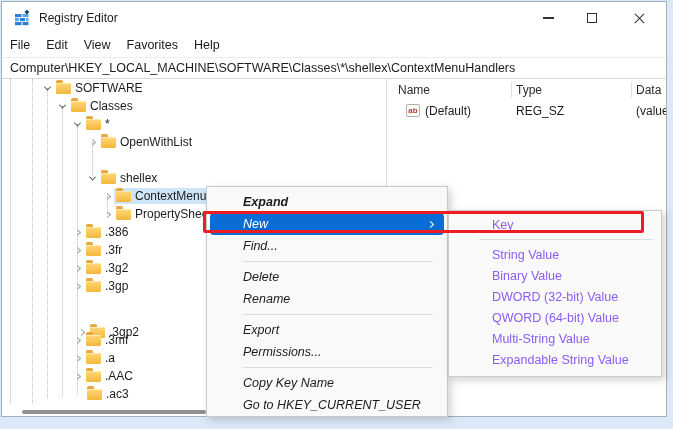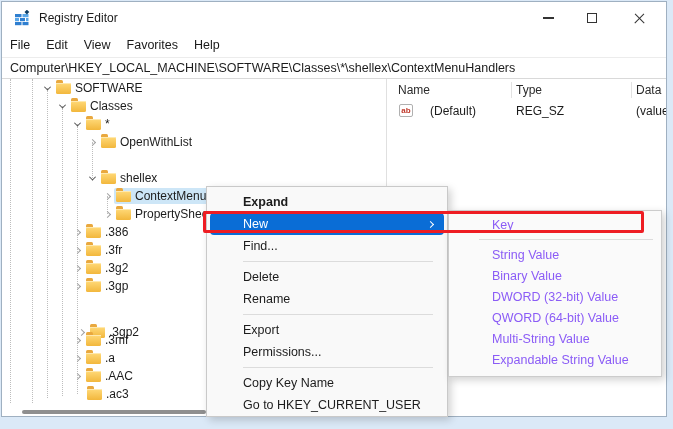--- a/index.html
+++ b/index.html
@@ -53,21 +53,21 @@
   .hsep { position:absolute; top:3px; height:16px; width:1px; background:#e2e2e2; }
   .lrow { position:absolute; top:22px; height:19px; display:flex; align-items:center; font-size:12px; color:#1c1c1c; white-space:nowrap; }
   .abicon { width:14px; height:13px; border:1px solid #b0b0b0; border-radius:2px; background:#fff;
             color:#c0392b; font-weight:bold; font-size:8px; line-height:11px; text-align:center; flex:none; }
 
   
   #ctxmenu { position:absolute; left:206px; top:186px; width:242px; height:231px; z-index:10;
              background:#f9f9f9; border:1px solid #c9c9c9; box-shadow:3px 3px 8px rgba(0,0,0,.18);
              padding-top:4px; display:flex; flex-direction:column; }
   .mi { height:22px; flex:none; display:flex; align-items:center; padding-left:36px;
-        font-size:12.5px; color:#1c1c1c; }
+        font-size:12.5px; color:#1c1c1c;font-style:italic; }
   .mi.bold { font-weight:bold; }
   .mi.hl { background:#0a6dd6; color:#fff; border-radius:4px; margin:0 3px; padding-left:33px;
            justify-content:space-between; padding-right:11px; }
   .subarrow { width:5px; height:5px; border-right:1.5px solid #fff; border-top:1.5px solid #fff;
               transform:rotate(45deg); }
   .msep-wrap { height:9px; flex:none; display:flex; align-items:center; }
   .msep-wrap .line { height:1px; background:#dcdcdc; margin-left:36px; margin-right:14px; flex:1; }
 
   #submenu { position:absolute; left:448px; top:210px; width:214px; height:167px; z-index:11;
              background:#fafafa; border:1px solid #cccccc; box-shadow:3px 3px 8px rgba(0,0,0,.18);
@@ -276,21 +276,21 @@
 
       <div id="hscroll-thumb"></div>
     </div>
 
     <div id="list-pane">
       <div class="lhead" style="left:11px;">Name</div>
       <div class="lhead" style="left:129px;">Type</div>
       <div class="lhead" style="left:249px;">Data</div>
       <div class="hsep" style="left:124px;"></div>
       <div class="hsep" style="left:244px;"></div>
-      <div class="lrow" style="left:12px;gap:12px;">
+      <div class="lrow" style="left:19px;">
         <span class="abicon">ab</span>
         <span style="margin-left:5px;">(Default)</span>
       </div>
       <div class="lrow" style="left:129px;">REG_SZ</div>
       <div class="lrow" style="left:249px;">(value not set)</div>
     </div>
 
   </div>
 </div>
 

